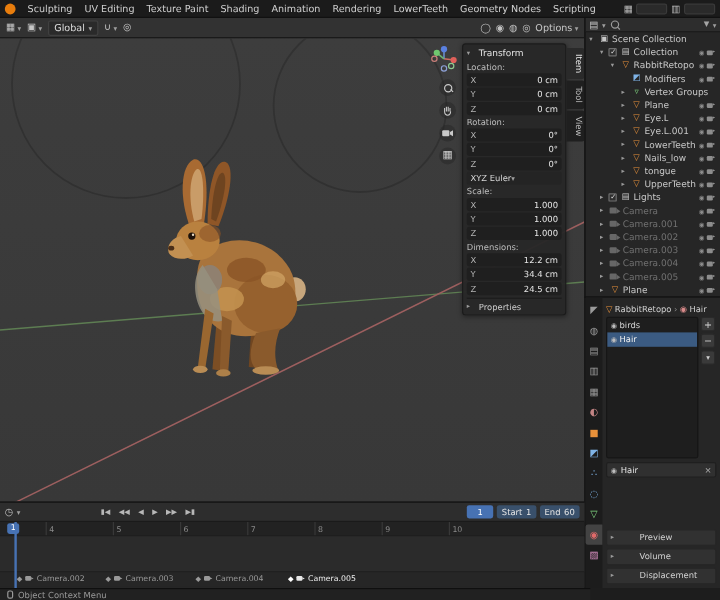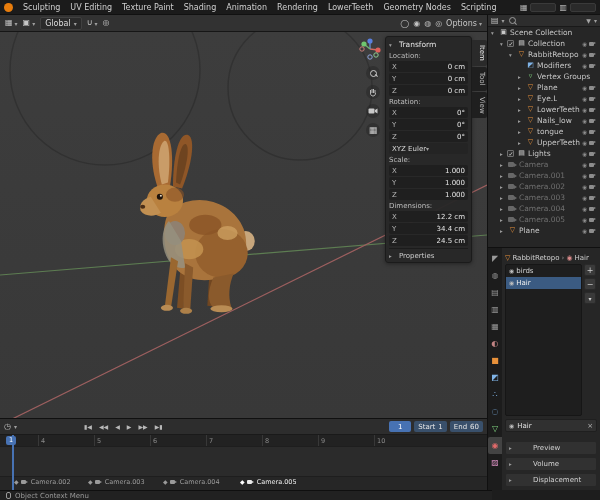--- a/index.html
+++ b/index.html
@@ -104,21 +104,21 @@
   .pt-glyph.pt-particles::before{content:"∴";color:#7fb3e6}
   .pt-glyph.pt-physics::before{content:"◌";color:#7fb3e6}
   .pt-glyph.pt-objdata::before{content:"▽";color:#7fd27f}
   .pt-glyph.pt-material::before{content:"◉";color:#e06a6a}
   .pt-glyph.pt-texture::before{content:"▨";color:#d88fc0}
   .pmain{position:absolute;left:14px;top:0;right:0;bottom:0;display:flex;flex-direction:column;padding:3px}
   .crumbs{display:flex;align-items:center;gap:2px;height:13px;font-size:7px;color:#cfcfcf;white-space:nowrap;overflow:hidden}
   .bc-obj::before{content:"▽";color:#e8913a;font-size:7px}
   .bc-mat::before{content:"◉";color:#d98a8a;font-size:7px}
   .crumb-sep::before{content:"›";color:#8f8f8f}
-  .slotwrap{display:flex;gap:2px;height:152px}
+  .slotwrap{display:flex;gap:2px;height:118px}
   .slotlist{flex:1;background:#1e1e1e;border:1px solid #161616;border-radius:2px;overflow:hidden}
   .slot{height:12px;display:flex;align-items:center;gap:2px;padding:0 3px;font-size:7px;color:#d6d6d6}
   .slot.sel{background:#3b5b82;color:#f0f0f0}
   .slot-ic::before{content:"◉";font-size:6px;color:#bdbdbd}
   .slotbtns{width:13px;display:flex;flex-direction:column;gap:2px}
   .sbtn{width:12px;height:12px;background:#3a3a3a;border:1px solid #2a2a2a;border-radius:2px;display:flex;align-items:center;justify-content:center;color:#d0d0d0;font-size:8px}
   .btn-plus::before{content:"+"}
   .btn-minus::before{content:"−"}
   .btn-spec::before{content:"▾";font-size:6px}
   .dbrow{margin-top:3px;height:13px;background:#303030;border:1px solid #1f1f1f;border-radius:2px;display:flex;align-items:center;gap:3px;padding:0 3px;font-size:7px;color:#e2e2e2}
@@ -455,20 +455,30 @@
           <span class="exp exp-closed"></span>
 
           <span class="oic ic-mesh"></span>
           <span class="olabel">Eye.L</span>
           <span class="tg">
             <span class="eye-glyph"></span>
             <span class="cam-glyph"></span>
           </span>
         </div>
 
+        <div class="orow ind-3 has-tg">
+          <span class="exp exp-closed"></span>
+
+          <span class="oic ic-mesh"></span>
+          <span class="olabel">Eye.L.001</span>
+          <span class="tg">
+            <span class="eye-glyph"></span>
+            <span class="cam-glyph"></span>
+          </span>
+        </div>
 
         <div class="orow ind-3 has-tg">
           <span class="exp exp-closed"></span>
 
           <span class="oic ic-mesh"></span>
           <span class="olabel">LowerTeeth</span>
           <span class="tg">
             <span class="eye-glyph"></span>
             <span class="cam-glyph"></span>
           </span>

